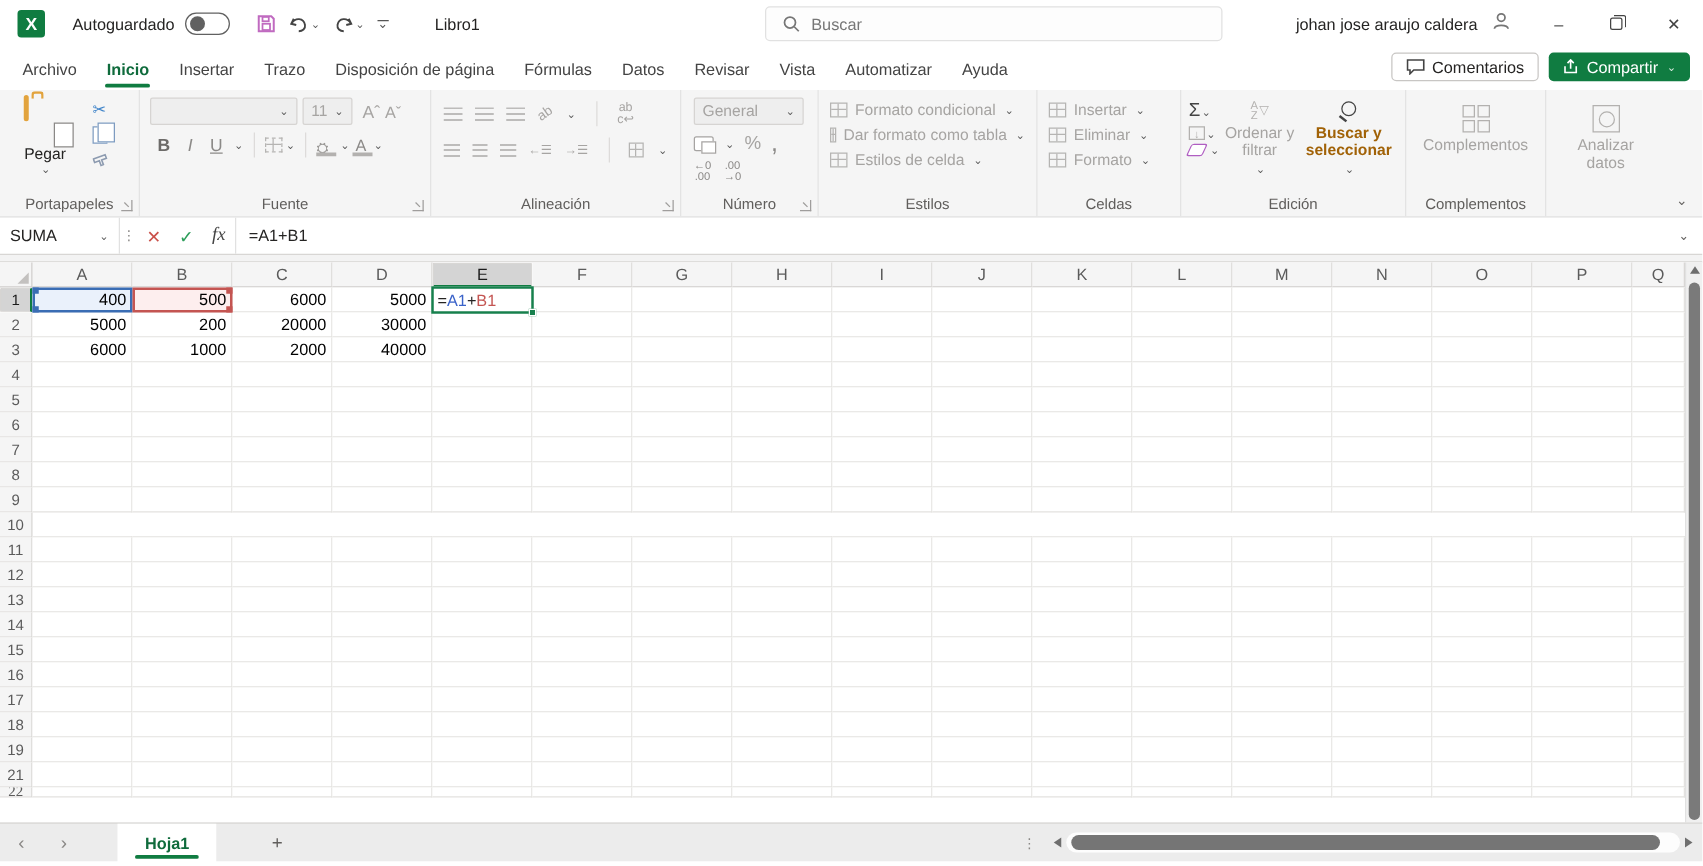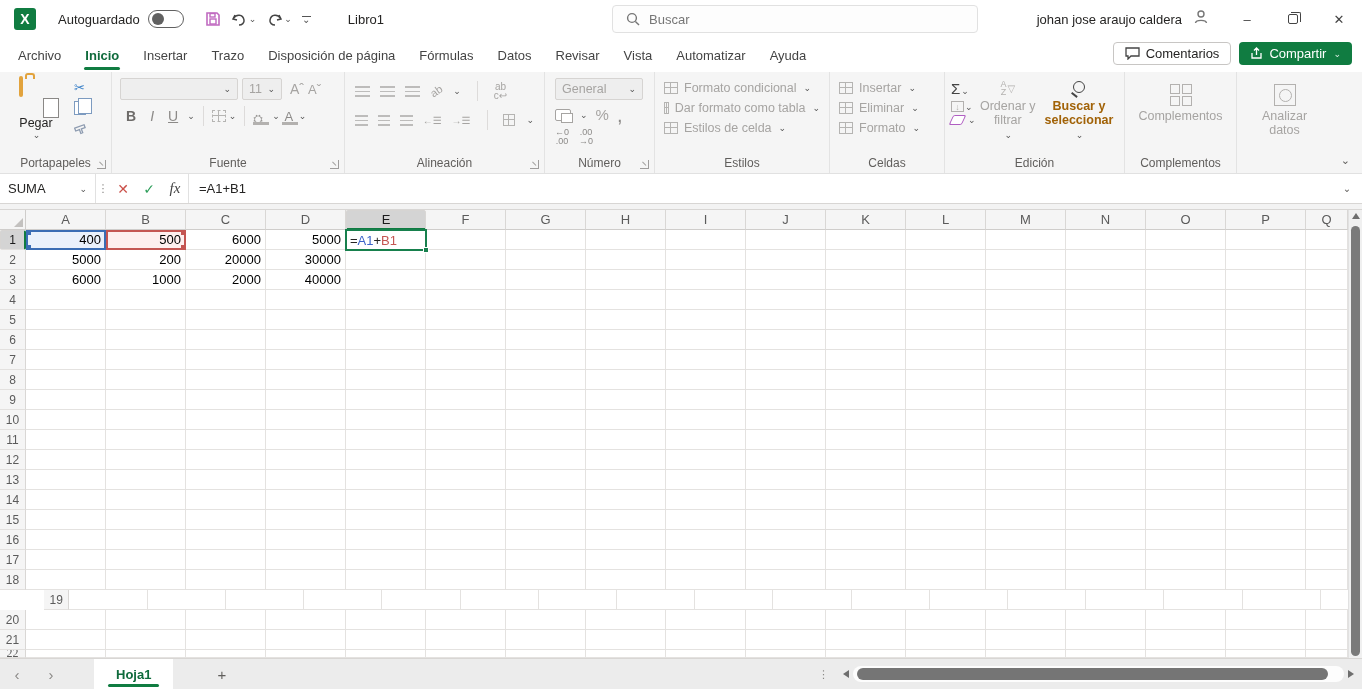--- a/index.html
+++ b/index.html
@@ -662,21 +662,21 @@
         <div class="cell" style="width: 80px;"></div>
         <div class="cell" style="width: 80px;"></div>
         <div class="cell" style="width: 80px;"></div>
         <div class="cell" style="width: 80px;"></div>
         <div class="cell" style="width: 80px;"></div>
         <div class="cell" style="width: 80px;"></div>
         <div class="cell" style="width: 80px;"></div>
         <div class="cell" style="width: 80px;"></div>
         <div class="cell" style="width: 42px;"></div>
       </div>
-      <div class="g-row" style="height: 20px;">
+      <div class="g-row" style="height: 20px; align-items: flex-end;">
         <div class="row-h" style="height: 100%;">10</div>
         <div class="cell" style="width: 80px;"></div>
         <div class="cell" style="width: 80px;"></div>
         <div class="cell" style="width: 80px;"></div>
         <div class="cell" style="width: 80px;"></div>
         <div class="cell" style="width: 80px;"></div>
         <div class="cell" style="width: 80px;"></div>
         <div class="cell" style="width: 80px;"></div>
         <div class="cell" style="width: 80px;"></div>
         <div class="cell" style="width: 80px;"></div>
@@ -842,42 +842,22 @@
         <div class="cell" style="width: 80px;"></div>
         <div class="cell" style="width: 80px;"></div>
         <div class="cell" style="width: 80px;"></div>
         <div class="cell" style="width: 80px;"></div>
         <div class="cell" style="width: 80px;"></div>
         <div class="cell" style="width: 80px;"></div>
         <div class="cell" style="width: 80px;"></div>
         <div class="cell" style="width: 80px;"></div>
         <div class="cell" style="width: 42px;"></div>
       </div>
-      <div class="g-row" style="height: 20px; padding-left: 44px;">
+      <div class="g-row" style="height: 20px;">
         <div class="row-h" style="height: 100%;">19</div>
-        <div class="cell" style="width: 80px;"></div>
-        <div class="cell" style="width: 80px;"></div>
-        <div class="cell" style="width: 80px;"></div>
-        <div class="cell" style="width: 80px;"></div>
-        <div class="cell" style="width: 80px;"></div>
-        <div class="cell" style="width: 80px;"></div>
-        <div class="cell" style="width: 80px;"></div>
-        <div class="cell" style="width: 80px;"></div>
-        <div class="cell" style="width: 80px;"></div>
-        <div class="cell" style="width: 80px;"></div>
-        <div class="cell" style="width: 80px;"></div>
-        <div class="cell" style="width: 80px;"></div>
-        <div class="cell" style="width: 80px;"></div>
-        <div class="cell" style="width: 80px;"></div>
-        <div class="cell" style="width: 80px;"></div>
-        <div class="cell" style="width: 80px;"></div>
-        <div class="cell" style="width: 42px;"></div>
-      </div>
-      <div class="g-row" style="height: 20px;">
-        <div class="row-h" style="height: 100%;">20</div>
         <div class="cell" style="width: 80px;"></div>
         <div class="cell" style="width: 80px;"></div>
         <div class="cell" style="width: 80px;"></div>
         <div class="cell" style="width: 80px;"></div>
         <div class="cell" style="width: 80px;"></div>
         <div class="cell" style="width: 80px;"></div>
         <div class="cell" style="width: 80px;"></div>
         <div class="cell" style="width: 80px;"></div>
         <div class="cell" style="width: 80px;"></div>
         <div class="cell" style="width: 80px;"></div>

